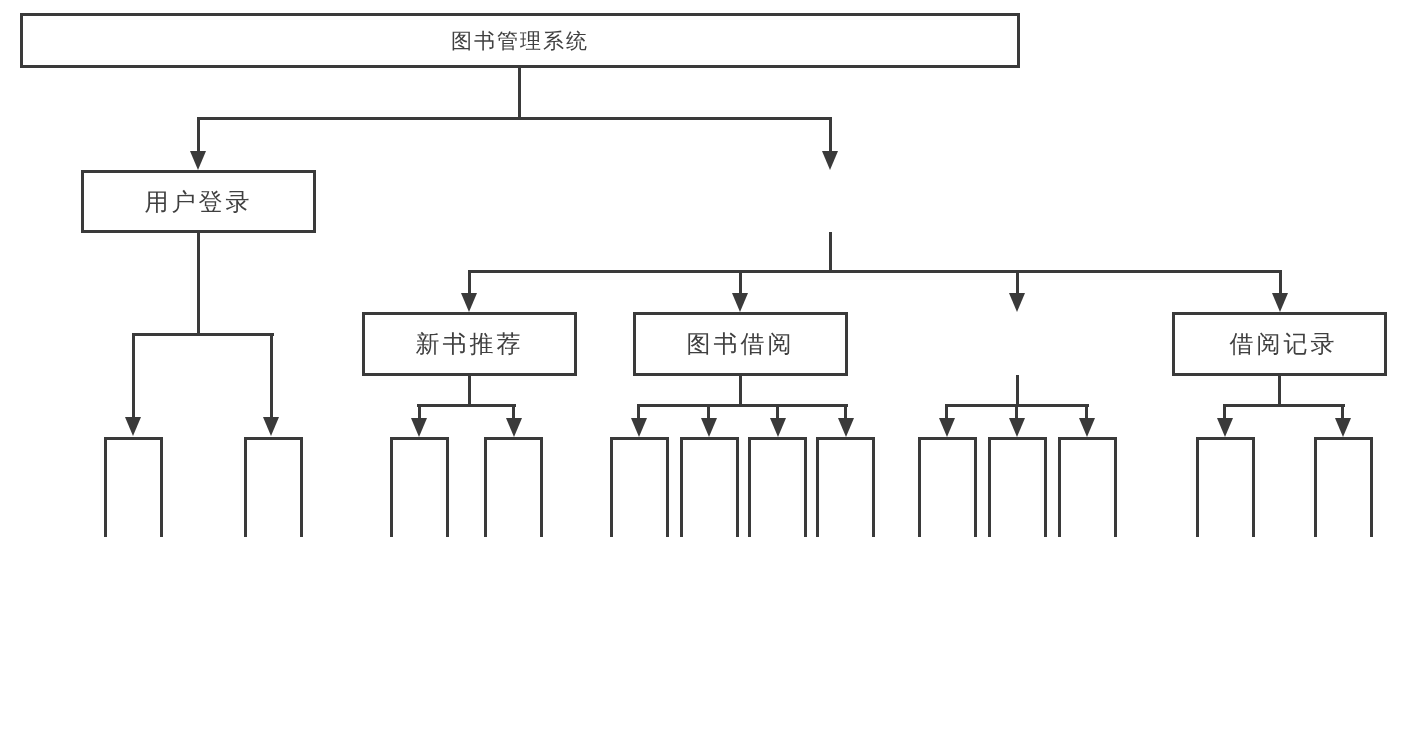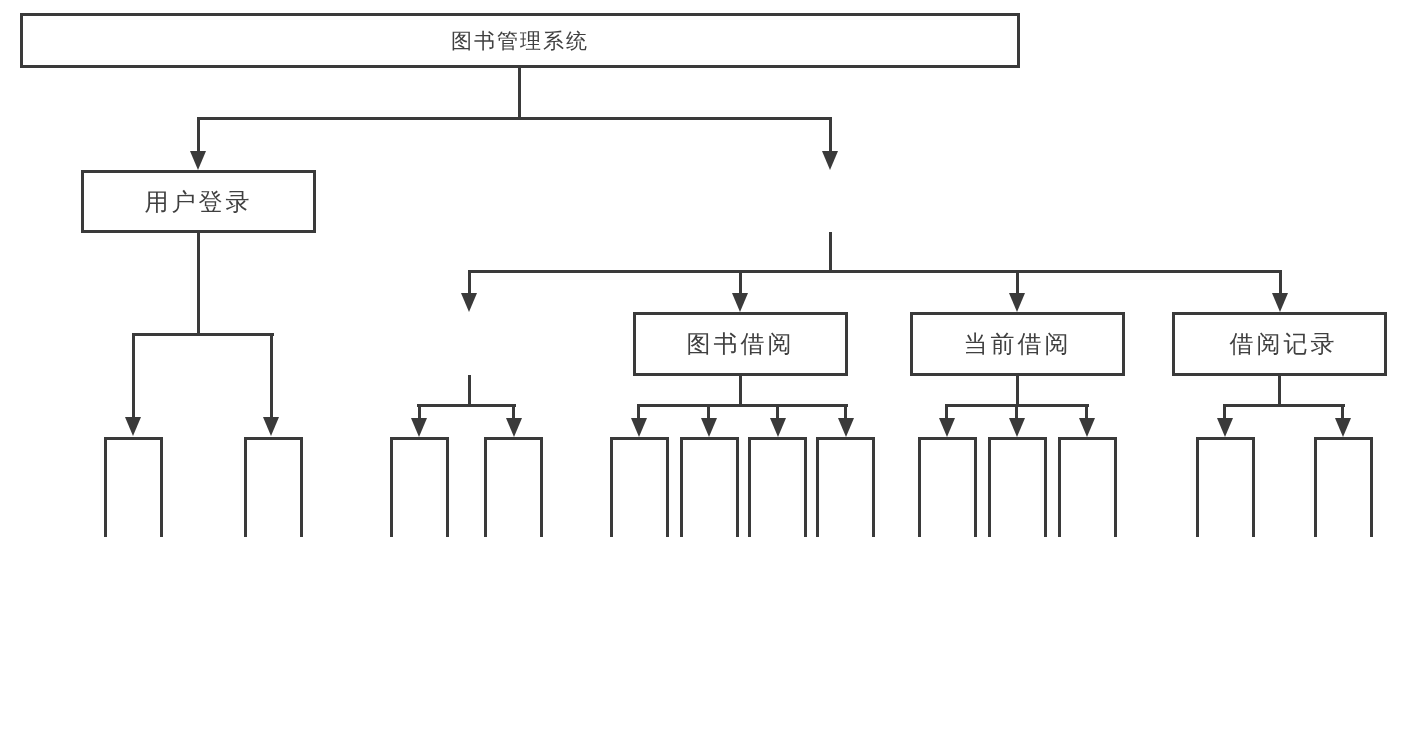--- a/index.html
+++ b/index.html
@@ -103,25 +103,25 @@
   <div class="ah" style="left:1335px;top:418px;"></div>
 
   <div class="box" style="left:20px;top:13px;width:1000px;height:55px;">
     <span class="root-label">图书管理系统</span>
   </div>
 
   <div class="box" style="left:81px;top:170px;width:235px;height:63px;">
     <span class="hlabel">用户登录</span>
   </div>
 
+  <div class="box" style="left:362px;top:312px;width:215px;height:64px;">
+    <span class="hlabel">新书推荐</span>
+  </div>
   <div class="box" style="left:633px;top:312px;width:215px;height:64px;text-align:right;">
     <span class="hlabel">图书借阅</span>
-  </div>
-  <div class="box" style="left:910px;top:312px;width:215px;height:64px;">
-    <span class="hlabel">当前借阅</span>
   </div>
   <div class="box" style="left:1172px;top:312px;width:215px;height:64px;padding-left:8px;">
     <span class="hlabel">借阅记录</span>
   </div>
 
   <div class="box" style="left:104px;top:437px;width:59px;height:298px;">
     <span class="vlabel">用户登录</span>
   </div>
   <div class="box" style="left:244px;top:437px;width:59px;height:298px;">
     <span class="vlabel">注销登录</span>

